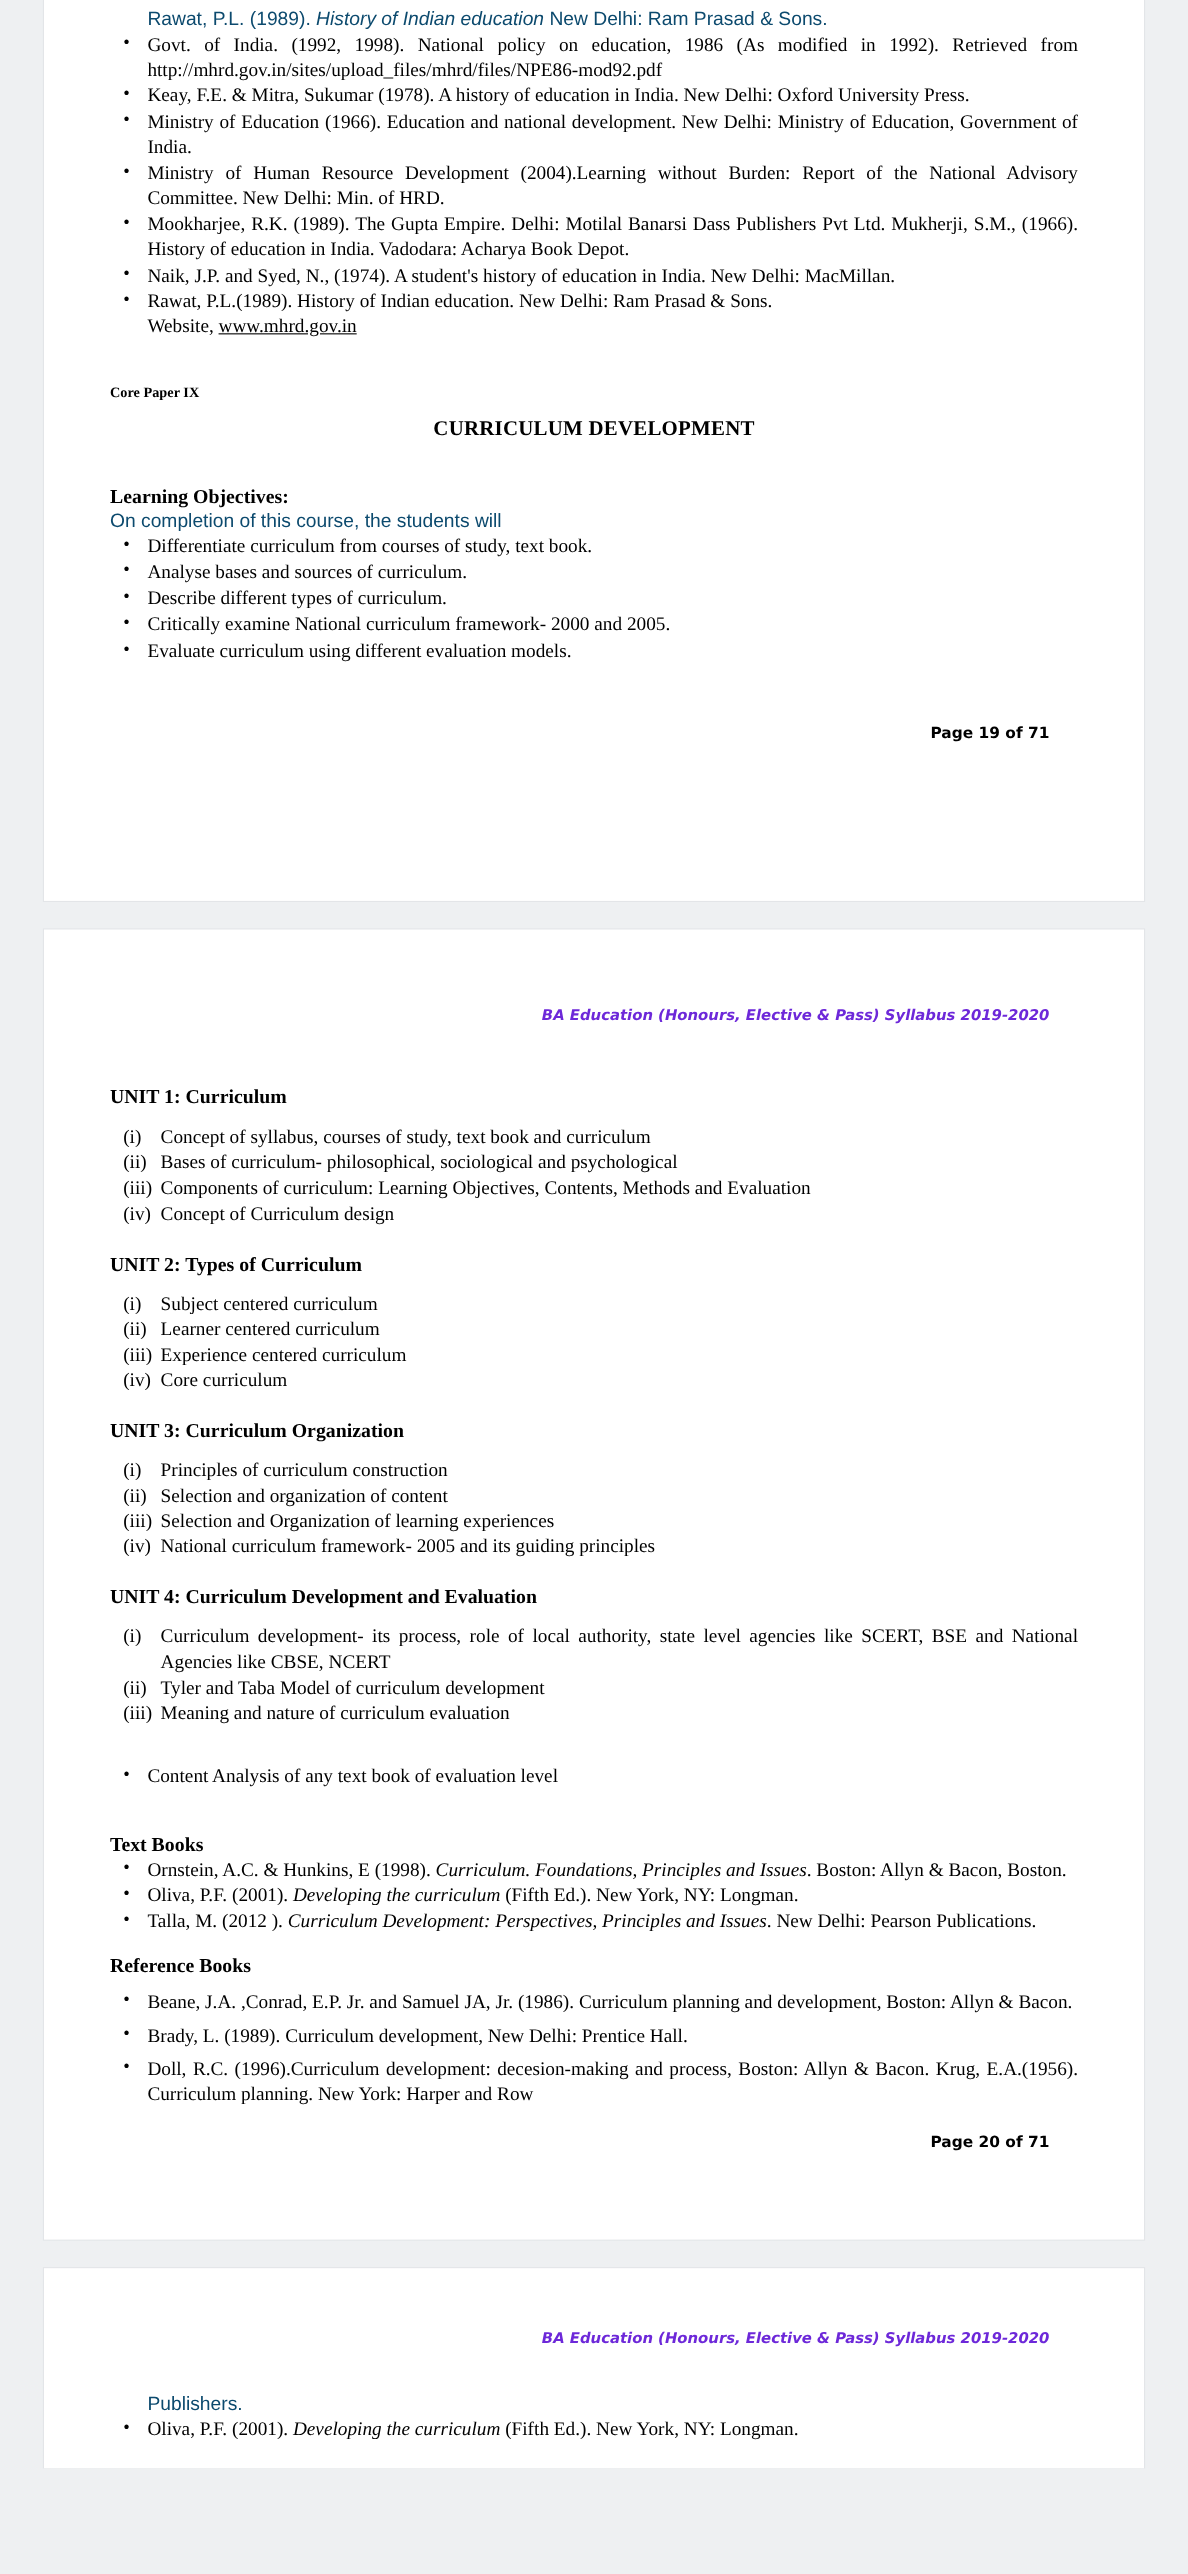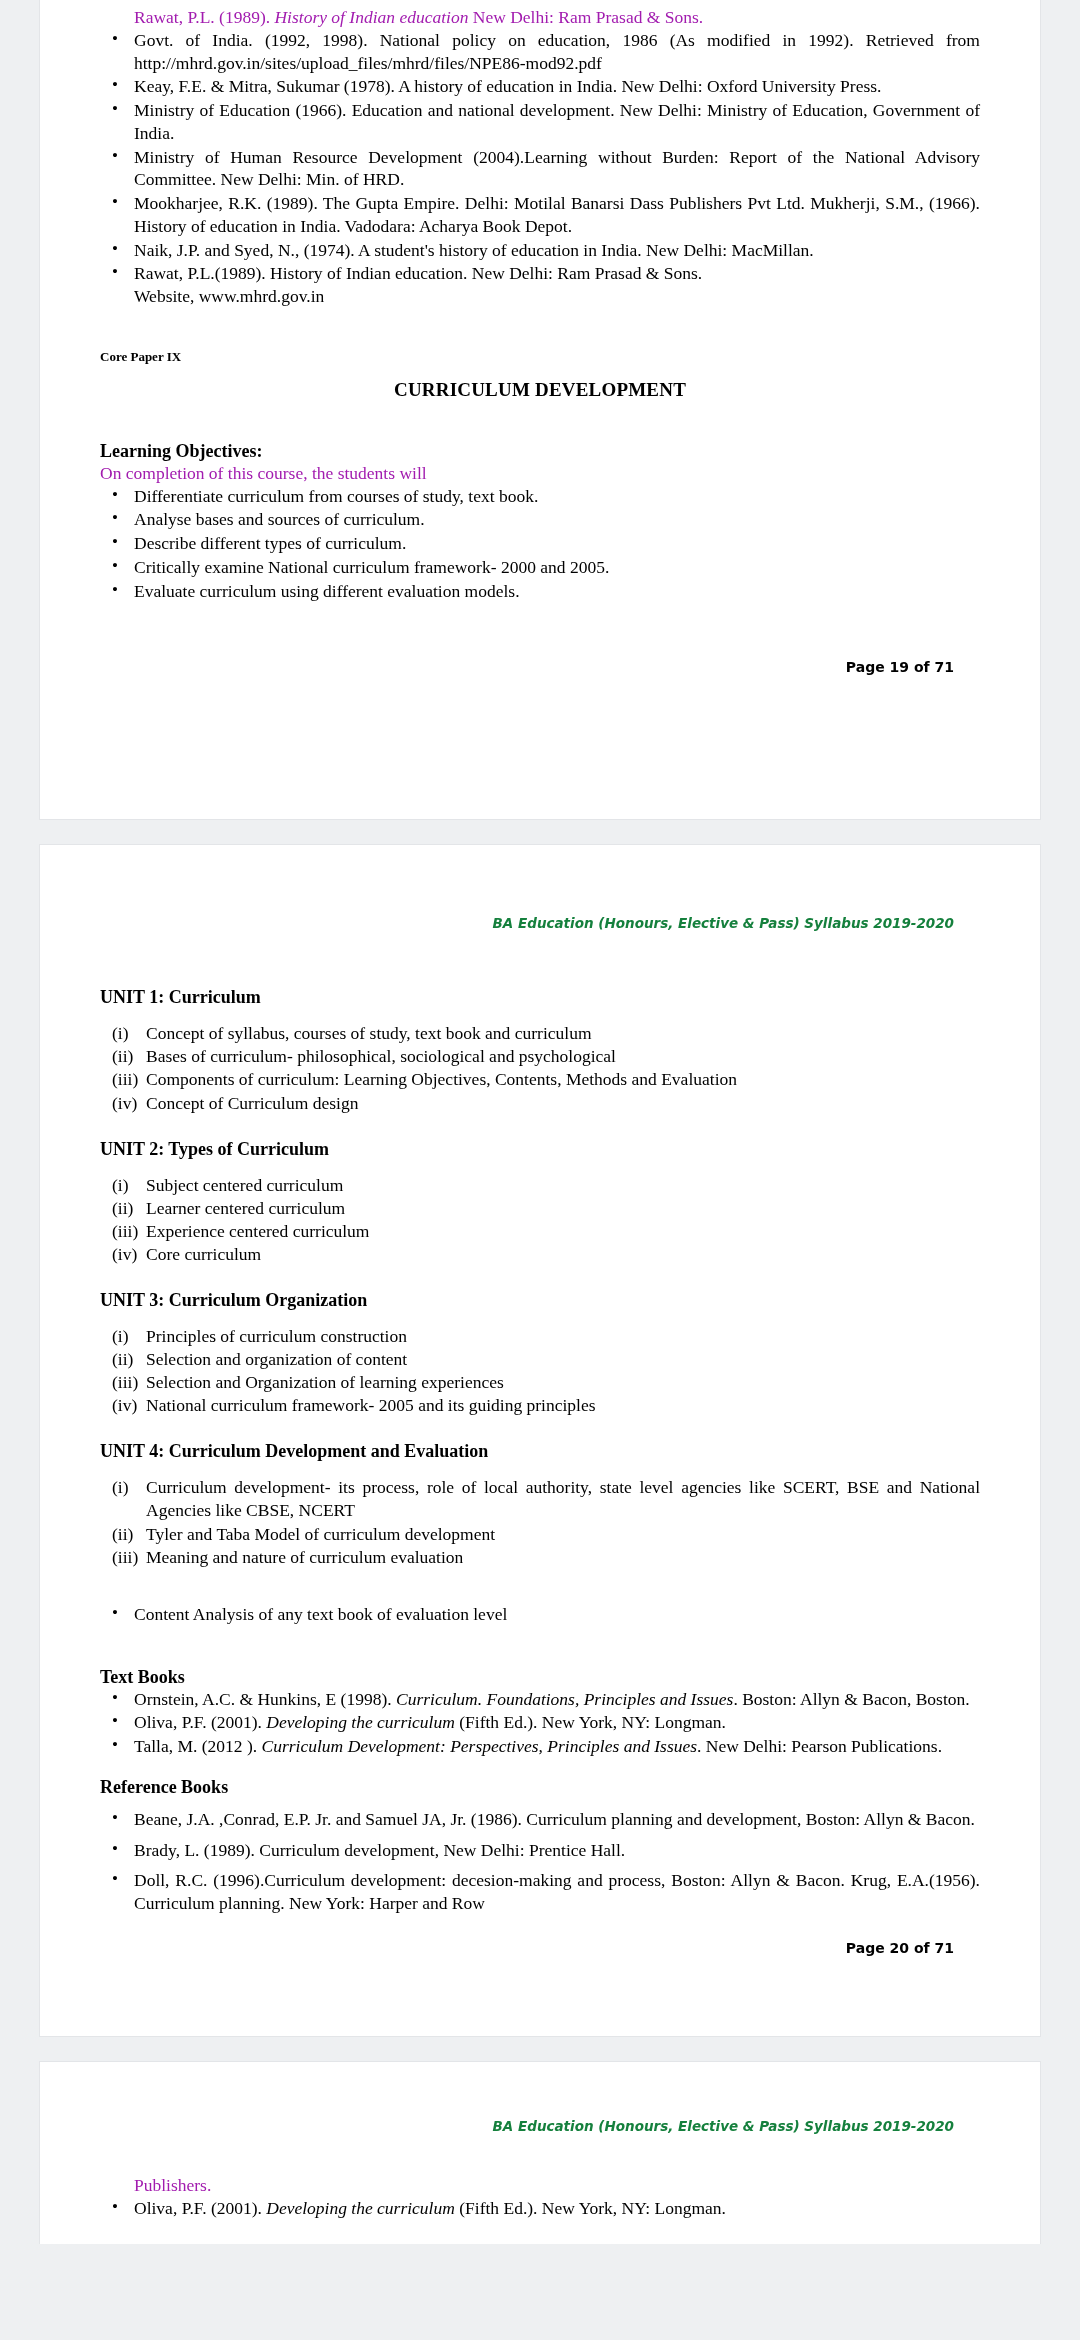--- a/index.html
+++ b/index.html
@@ -32,34 +32,34 @@
     position: relative;
   }
 
   
   .run-header {
     font-family: "DejaVu Sans", sans-serif;
     font-weight: bold;
     font-style: italic;
     font-size: 13.5px;
     text-align: right;
-    color: #15803d;
+    color: #6d28d9;
     padding-right: 26px;
   }
 
   
   .txt {
-    font-family: Liberation Serif, serif;
+    font-family: Liberation Sans, sans-serif;
     font-size: 17.5px;
     line-height: 1.30;
-    color: #a21caf;
+    color: #0c4a6e;
     text-align: justify;
   }
   .i { font-style: italic; }
-  .u { }
+  .u { text-decoration: underline; }
 
   ul.bul {
     list-style: none;
     margin: 0;
     padding: 0;
   }
   ul.bul > li {
     position: relative;
     padding-left: 34px;
     margin: 0 0 1px 0;

